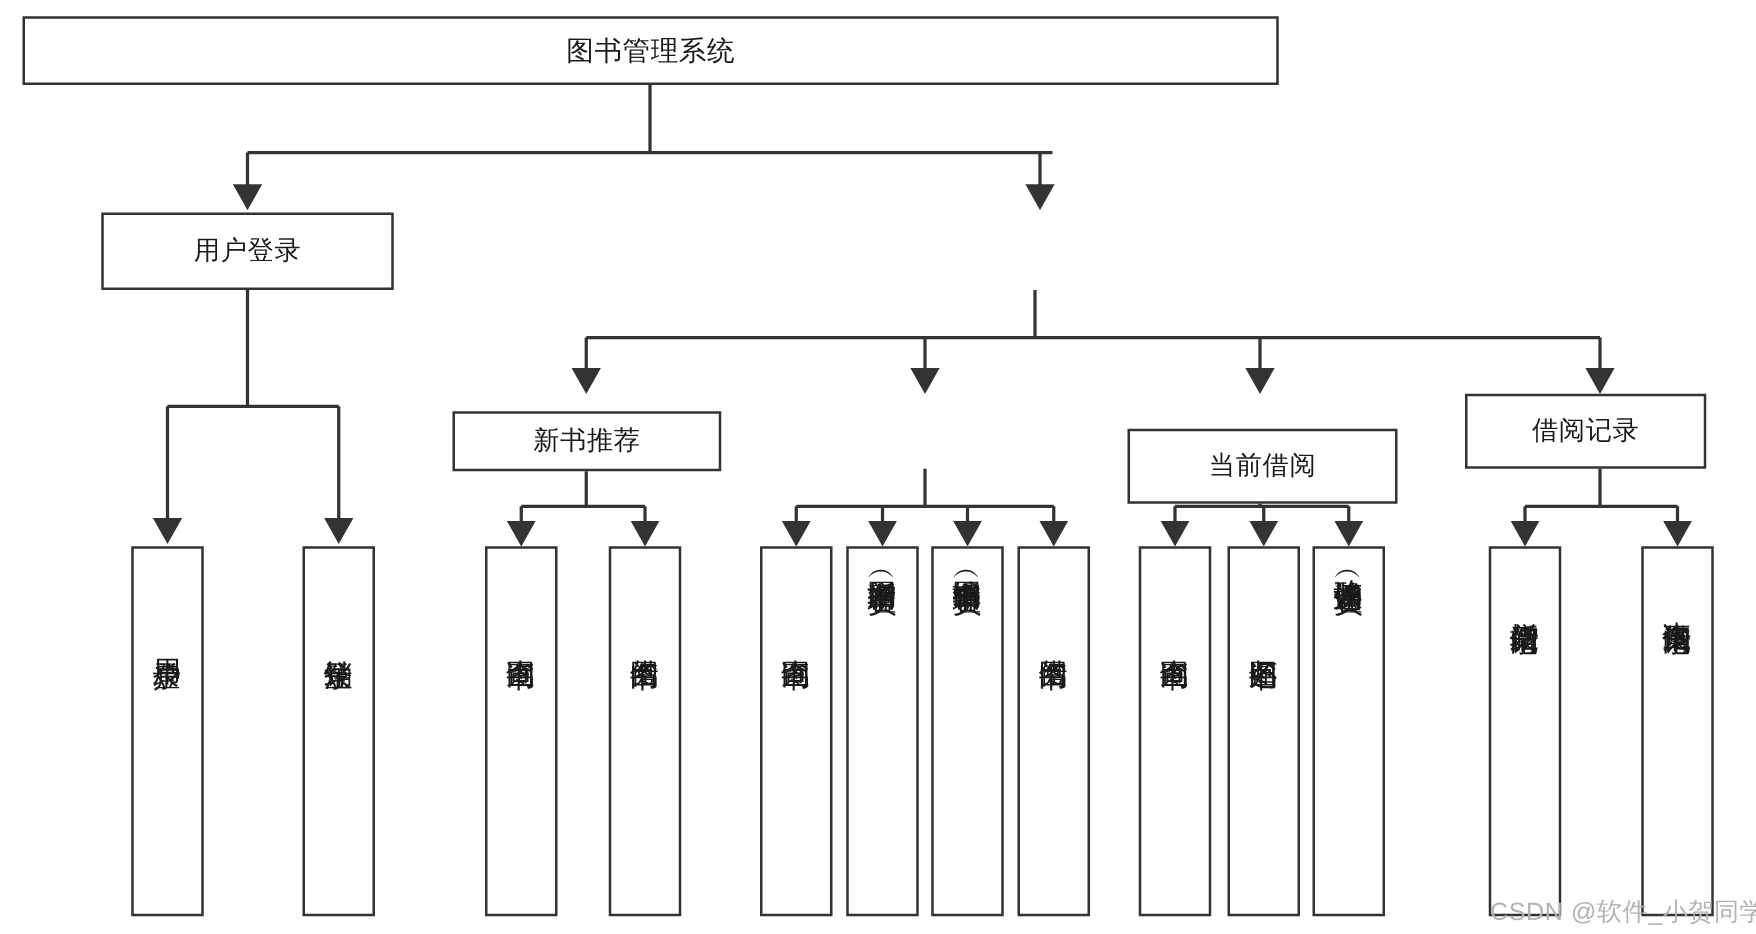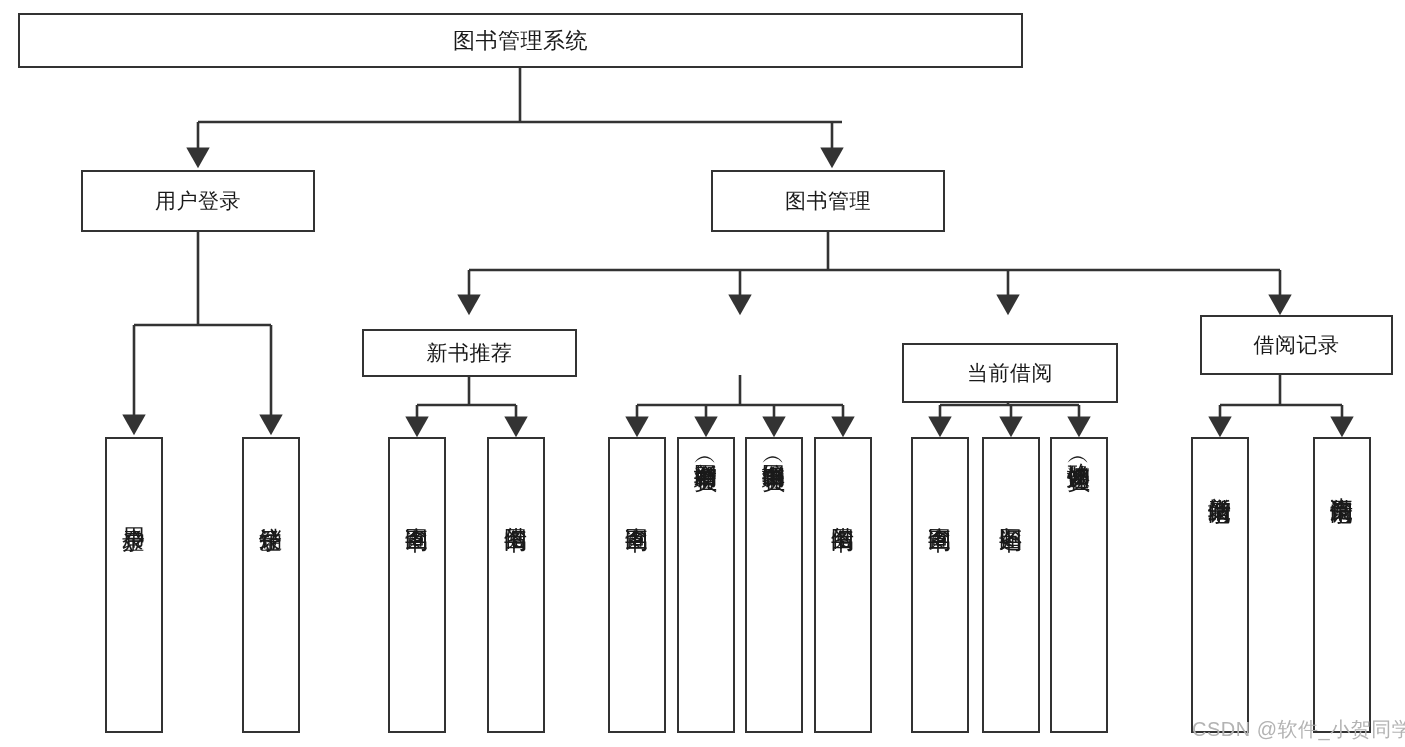--- a/index.html
+++ b/index.html
@@ -123,31 +123,28 @@
     </g>
   </svg>
 
   <div class="node root horiz" id="node-root" style="left: 18px; top: 13px; width: 1005px; height: 55px; border-color: rgb(51, 51, 51);">
     <span class="lbl">图书管理系统</span>
   </div>
 
   <div class="node horiz" id="node-l2-0" style="left: 81px; top: 170px; width: 234px; height: 62px; border-color: rgb(51, 51, 51);">
     <span class="lbl">用户登录</span>
   </div>
-  <div class="node horiz" id="node-l2-1" style="left: 711px; top: 170px; width: 234px; height: 62px; border-color: rgb(51, 51, 51);">
-    <span class="lbl">图书管理</span>
-  </div>
 
   <div class="node horiz" id="node-l3-0" style="left: 362px; top: 329px; width: 215px; height: 48px; border-color: rgb(51, 51, 51);">
     <span class="lbl">新书推荐</span>
   </div>
   <div class="node horiz" id="node-l3-2" style="left: 902px; top: 315px; width: 216px; height: 60px; border-color: rgb(51, 51, 51); margin-top: 28px;">
     <span class="lbl">当前借阅</span>
   </div>
-  <div class="node horiz" id="node-l3-3" style="left: 1200px; top: 315px; width: 193px; height: 60px; border-color: rgb(51, 51, 51);">
+  <div class="node horiz" id="node-l3-3" style="left: 1172px; top: 315px; width: 193px; height: 60px; border-color: rgb(51, 51, 51);">
     <span class="lbl">借阅记录</span>
   </div>
 
   <div class="node leaf" id="node-leaf-0" style="left: 105px; top: 437px; width: 58px; height: 296px; padding-top: 70px; border-color: rgb(51, 51, 51);">
     <span class="lbl">用户登录</span>
   </div>
   <div class="node leaf" id="node-leaf-1" style="left: 242px; top: 437px; width: 58px; height: 296px; padding-top: 70px; border-color: rgb(51, 51, 51);">
     <span class="lbl">注销登录</span>
   </div>
   <div class="node leaf" id="node-leaf-2" style="left: 388px; top: 437px; width: 58px; height: 296px; padding-top: 70px; border-color: rgb(51, 51, 51);">

